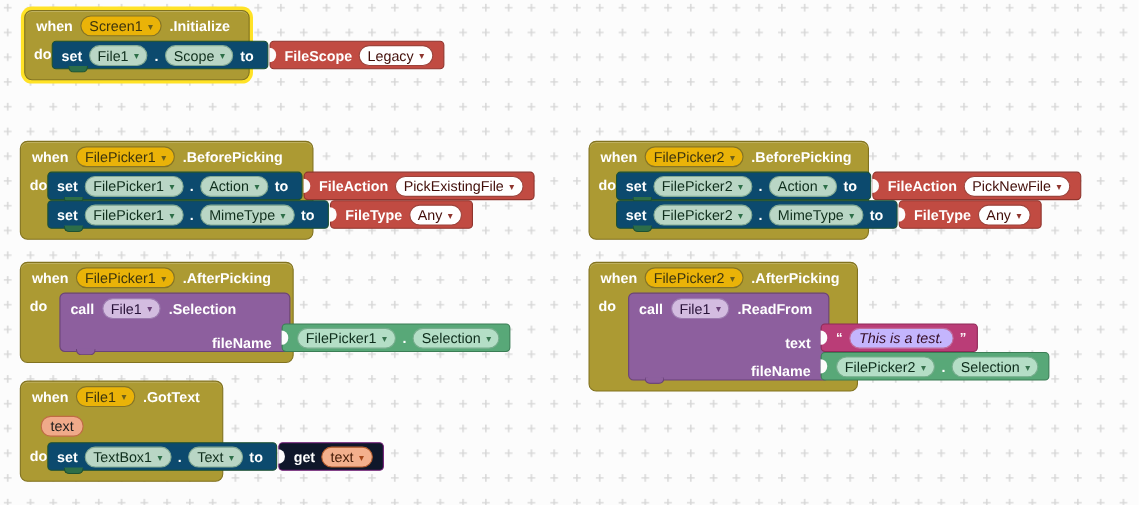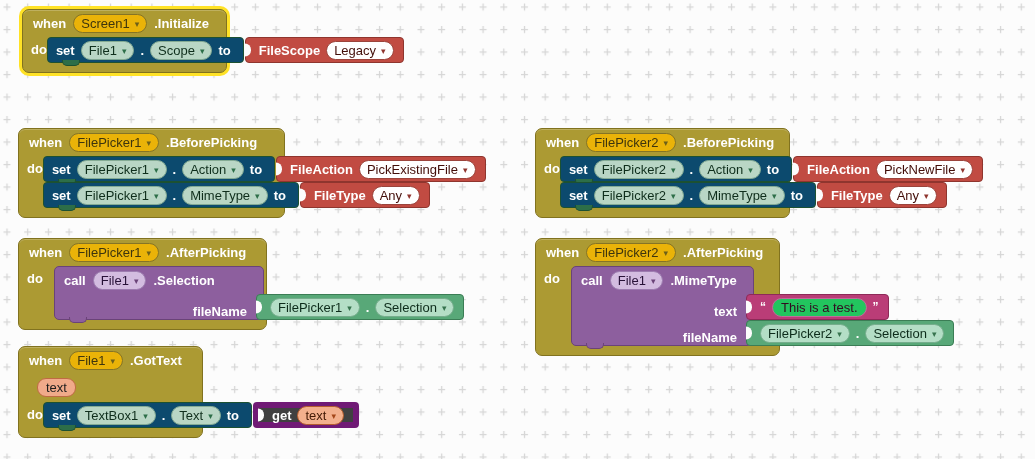--- a/index.html
+++ b/index.html
@@ -51,26 +51,26 @@
     border-radius:4px;padding:0 9px 0 13px;margin-left:1px;
   }
   .val::before{
     content:"";position:absolute;left:-1px;top:50%;transform:translateY(-50%);
     width:6px;height:13px;background:#fcfcfc;border-radius:0 7px 7px 0;
   }
   .red{background:#C14B42;border:1px solid #8f352e;}
   .red-chip{background:#ffffff;border:1px solid #9c443c;color:#420e09;}
   .red-chip .arr{color:#8f352e;}
   .magenta{background:#BA3D77;border:1px solid #8e2a58;}
-  .pink-field{background:#22c55e;border:1px solid #c06b9b;color:#330a21;border-radius:10px;padding:1px 8px;line-height:15px;}
+  .pink-field{background:#c4b5fd;border:1px solid #c06b9b;color:#330a21;border-radius:10px;padding:1px 8px;line-height:15px;font-style:italic;}
   .quote{color:#fff;font-weight:bold;font-size:12px;}
   .getter{background:#58A878;border:1px solid #3b7d55;}
   .getter-chip{background:#B4DEC6;border:1px solid #75ad8c;color:#0d2c1b;}
   .getter-chip .arr{color:#37734e;}
-  .orange{background:#404040;border:6px solid #701a75;}
+  .orange{background:#0f172a;border:1px solid #701a75;}
   .orange-chip{background:#F3B08D;border:1px solid #b55c2d;color:#431a05;}
   .orange-chip .arr{color:#a34619;}
   .call-blk{
     position:relative;background:#8D5F9E;border:1px solid #6a4378;border-radius:5px;
   }
   .call-blk::after{background:#8D5F9E;border-color:#6a4378;border-top:none;}
   .call-hdr{display:flex;align-items:center;gap:7px;height:26px;padding:0 9px;}
   .purple-chip{background:#D3BCE0;border:1px solid #9d7cb0;color:#281238;}
   .purple-chip .arr{color:#6a4378;}
   .arg-row{position:relative;height:26px;display:flex;align-items:flex-end;justify-content:flex-end;padding-right:16px;}
@@ -310,21 +310,21 @@
       <div class="body">
         <span class="kw do-kw">do</span>
         <div class="stmts">
           <div class="call-blk" style="width:181px;">
             <div class="call-hdr">
               <span class="kw">call</span>
               <span class="chip purple-chip">
                 <span>File1</span>
                 <span class="arr">▾</span>
               </span>
-              <span class="kw">.MimeType</span>
+              <span class="kw">.ReadFrom</span>
             </div>
             <div class="arg-row">
               <span class="kw">text</span>
               <div class="val magenta">
                 <span class="quote">“</span>
                 <span class="pink-field">This is a test.</span>
                 <span class="quote">”</span>
               </div>
             </div>
             <div class="arg-row">

